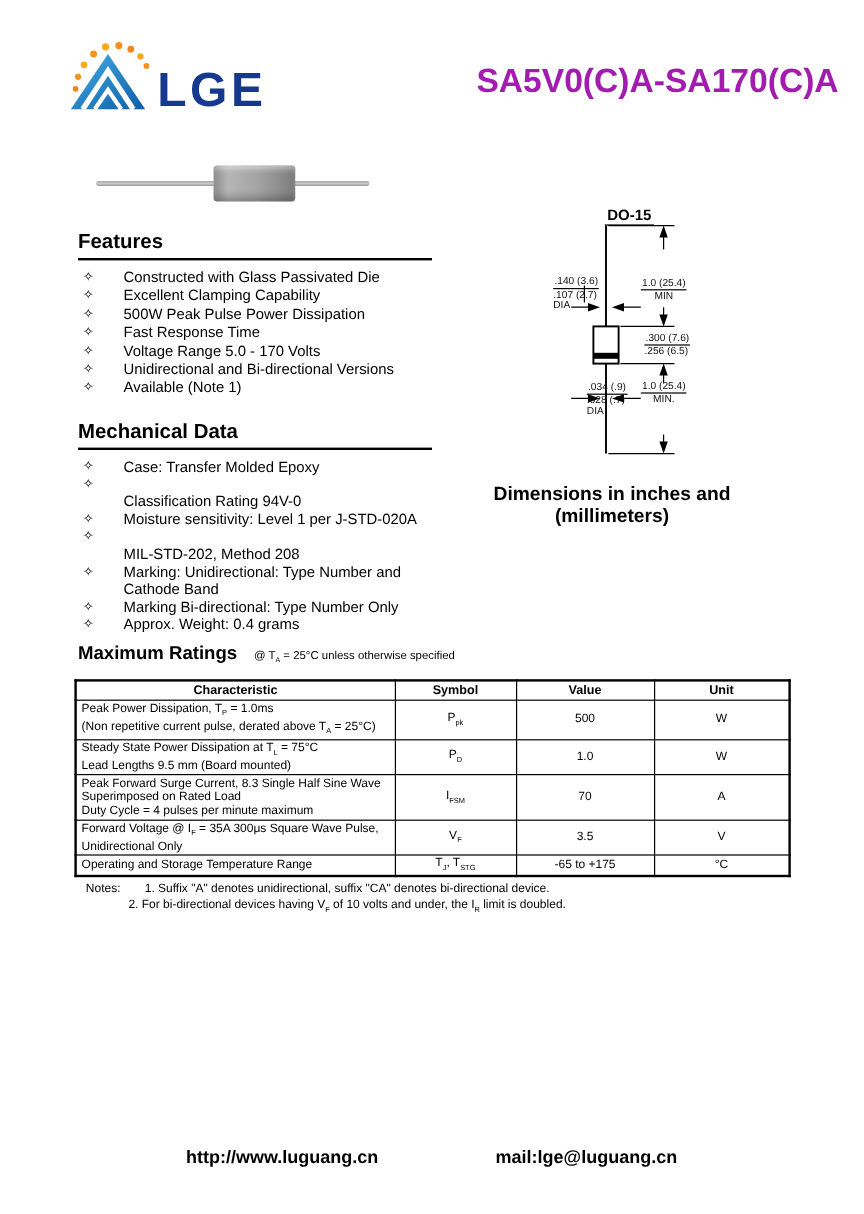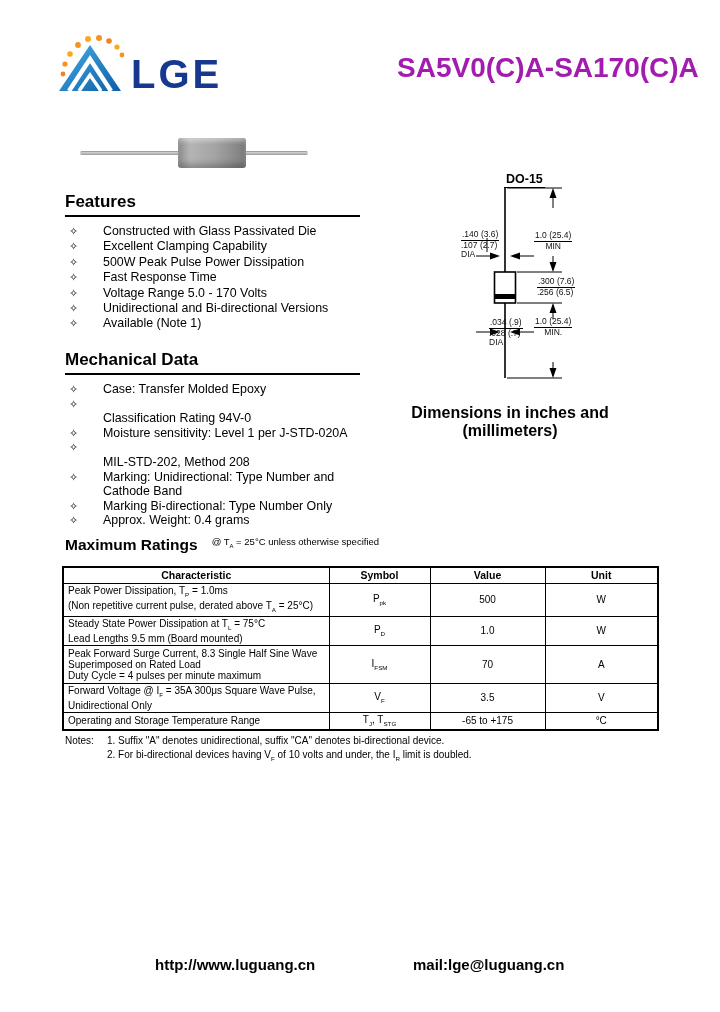--- a/index.html
+++ b/index.html
@@ -42,40 +42,40 @@
   .frac-top { display:inline-block; border-bottom:1px solid #000; padding:0 1px; }
   #dim-body-dia { left:461px; top:230px; }
   #dim-lead-len-top { left:534px; top:231px; text-align:center; }
   #dim-body-len { left:537px; top:277px; }
   #dim-lead-dia { left:459px; top:318px;margin-left:30px; }
   #dim-lead-len-bottom { left:534px; top:317px; text-align:center; }
   #pkg-caption { left:400px; top:404px; width:220px; text-align:center;
     font-size:16px; font-weight:bold; }
 
   
-  #ratings-heading-row { left:65px; top:536px; display:flex; align-items:flex-start; }
+  #ratings-heading-row { left:65px; top:536px; display:flex; align-items:flex-end; }
   #ratings-heading { font-size:15.5px; font-weight:bold; }
   #ratings-cond { font-size:9.5px; margin-left:14px; }
 
   #ratings-table { left:62px; top:566px; border-collapse:collapse; table-layout:fixed;
     width:595px; border:2px solid #000; }
   #ratings-table th, #ratings-table td { border:1px solid #000; padding:1px 4px; overflow:hidden; }
   #ratings-table th { font-size:10.5px; height:16px; text-align:center; }
   #ratings-table td { font-size:10px; vertical-align:middle; }
   #ratings-table .cl { line-height:11px; white-space:nowrap; }
   #ratings-table .c-sym, #ratings-table .c-val, #ratings-table .c-unit { text-align:center; }
   #ratings-table tbody tr:nth-child(1) { height:28px; }
   #ratings-table tbody tr:nth-child(2) { height:26px; }
   #ratings-table tbody tr:nth-child(3) { height:38px; }
   #ratings-table tbody tr:nth-child(4) { height:26px; }
   #ratings-table tbody tr:nth-child(5) { height:18px; }
   sub { font-size:0.62em; }
 
   
-  #notes-block { left:65px; top:734px; font-size:10px; line-height:13.5px; display:flex; }
+  #notes-block { left:65px; top:734px; font-size:10px; line-height:13.5px; display:flex;text-align:center; }
   #notes-label { width:42px; flex:0 0 42px; }
   #notes-items { white-space:nowrap; }
 
   
   #footer-url { left:155px; top:956px; font-size:15px; font-weight:bold; }
   #footer-mail { left:413px; top:956px; font-size:15px; font-weight:bold; }
   .plain-link { color:#000; text-decoration:none; }
 </style>
 </head>
 <body>

